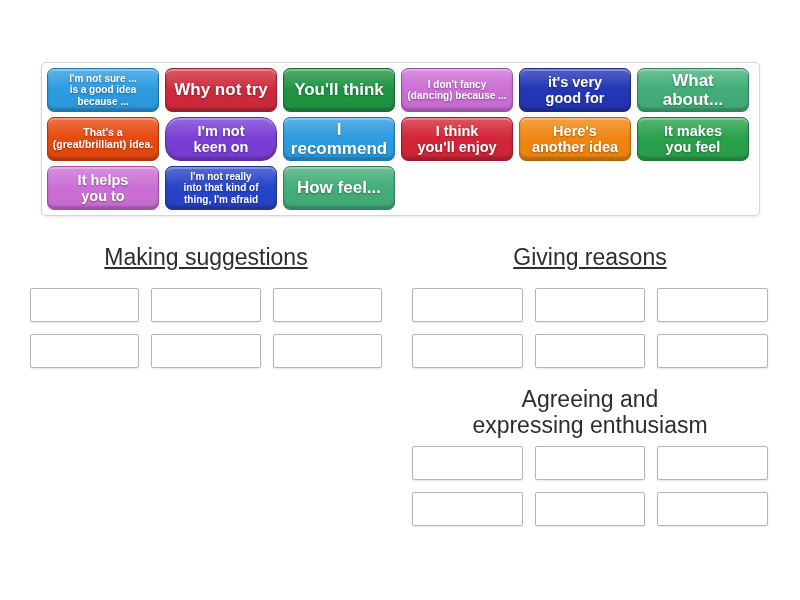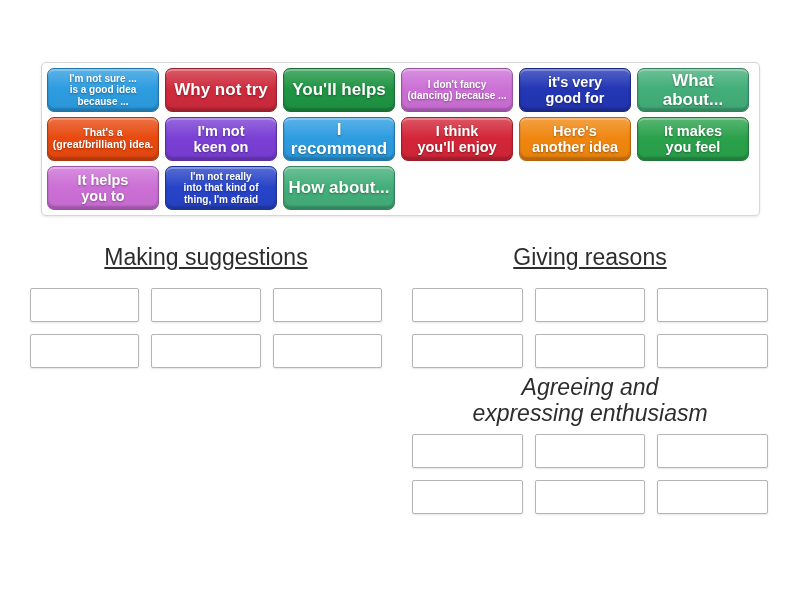--- a/index.html
+++ b/index.html
@@ -53,21 +53,21 @@
   .size-s  { font-size: 10.5px; }
   .size-sm { font-size: 12px; }
   .size-m  { font-size: 14.5px; }
   .size-l  { font-size: 17px; }
 
   
   .group { position: absolute; }
   #group-0 { left: 30px;  top: 240px; width: 352px; }
   #group-1 { left: 412px; top: 240px; width: 356px; }
   #group-2 { left: 30px;  top: 386px; width: 352px; }
-  #group-3 { left: 412px; top: 374px; width: 356px; font-style: italic; }
+  #group-3 { left: 412px; top: 386px; width: 356px; }
 
   .group-title {
     display: flex;
     align-items: center;
     justify-content: center;
     text-align: center;
     color: var(--title-color, #2d2d2d);
     font-size: 23px;
     line-height: 1.15;
   }
@@ -92,43 +92,43 @@
 <body>
 
 <div class="stage">
 
   <div class="tray">
     <div class="tiles">
         <div class="tile size-xs" style="background: linear-gradient(rgb(91, 178, 231) 0%, rgb(45, 156, 224) 48%, rgb(43, 150, 215) 100%); border-color: rgb(34, 117, 168); color: rgb(255, 255, 255);">I'm not sure ...
 is a good idea
 because ...</div>
         <div class="tile size-l" style="background: linear-gradient(rgb(217, 90, 103) 0%, rgb(206, 43, 60) 48%, rgb(198, 41, 58) 100%); border-color: rgb(155, 32, 45); color: rgb(255, 255, 255);">Why not try</div>
-        <div class="tile size-l" style="background: linear-gradient(rgb(80, 172, 109) 0%, rgb(31, 148, 68) 48%, rgb(30, 142, 65) 100%); border-color: rgb(23, 111, 51); color: rgb(255, 255, 255);">You'll helps</div>
+        <div class="tile size-l" style="background: linear-gradient(rgb(80, 172, 109) 0%, rgb(31, 148, 68) 48%, rgb(30, 142, 65) 100%); border-color: rgb(23, 111, 51); color: rgb(255, 255, 255);">You'll think</div>
         <div class="tile size-xs" style="background: linear-gradient(rgb(215, 143, 223) 0%, rgb(204, 111, 214) 48%, rgb(196, 107, 205) 100%); border-color: rgb(153, 83, 161); color: rgb(255, 255, 255);">I don't fancy
 (dancing) because ...</div>
         <div class="tile size-m" style="background: linear-gradient(rgb(83, 98, 197) 0%, rgb(35, 54, 180) 48%, rgb(34, 52, 173) 100%); border-color: rgb(26, 41, 135); color: rgb(255, 255, 255);">it's very
 good for</div>
         <div class="tile size-l" style="background: linear-gradient(rgb(108, 192, 150) 0%, rgb(67, 174, 121) 48%, rgb(64, 167, 116) 100%); border-color: rgb(50, 131, 91); color: rgb(255, 255, 255);">What about...</div>
         <div class="tile size-s" style="background: linear-gradient(rgb(237, 113, 68) 0%, rgb(232, 73, 15) 48%, rgb(223, 70, 14) 100%); border-color: rgb(174, 55, 11); color: rgb(255, 255, 255);">That's a
 (great/brilliant) idea.</div>
-        <div class="tile size-m" style="background: linear-gradient(rgb(151, 105, 221) 0%, rgb(122, 63, 212) 48%, rgb(117, 60, 204) 100%); border-color: rgb(92, 47, 159); color: rgb(255, 255, 255);">I'm not
+        <div class="tile size-m" style="background: linear-gradient(rgb(151, 105, 221) 0%, rgb(122, 63, 212) 48%, rgb(117, 60, 204) 100%); border-color: rgb(92, 47, 159); color: rgb(255, 255, 255); border-radius: 15px;">I'm not
 keen on</div>
         <div class="tile size-l" style="background: linear-gradient(rgb(91, 178, 231) 0%, rgb(45, 156, 224) 48%, rgb(43, 150, 215) 100%); border-color: rgb(34, 117, 168); color: rgb(255, 255, 255);">I recommend</div>
         <div class="tile size-m" style="background: linear-gradient(rgb(221, 86, 100) 0%, rgb(211, 38, 56) 48%, rgb(203, 36, 54) 100%); border-color: rgb(158, 29, 42); color: rgb(255, 255, 255);">I think
 you'll enjoy</div>
         <div class="tile size-m" style="background: linear-gradient(rgb(243, 161, 68) 0%, rgb(240, 134, 15) 48%, rgb(230, 129, 14) 100%); border-color: rgb(180, 101, 11); color: rgb(255, 255, 255);">Here's
 another idea</div>
         <div class="tile size-m" style="background: linear-gradient(rgb(89, 182, 115) 0%, rgb(42, 161, 75) 48%, rgb(40, 155, 72) 100%); border-color: rgb(32, 121, 56); color: rgb(255, 255, 255);">It makes
 you feel</div>
         <div class="tile size-m" style="background: linear-gradient(rgb(215, 143, 223) 0%, rgb(204, 111, 214) 48%, rgb(196, 107, 205) 100%); border-color: rgb(153, 83, 161); color: rgb(255, 255, 255);">It helps
 you to</div>
         <div class="tile size-xs" style="background: linear-gradient(rgb(87, 109, 212) 0%, rgb(39, 68, 200) 48%, rgb(37, 65, 192) 100%); border-color: rgb(29, 51, 150); color: rgb(255, 255, 255);">I'm not really
 into that kind of
 thing, I'm afraid</div>
-        <div class="tile size-l" style="background: linear-gradient(rgb(108, 192, 150) 0%, rgb(67, 174, 121) 48%, rgb(64, 167, 116) 100%); border-color: rgb(50, 131, 91); color: rgb(255, 255, 255);">How about...</div>
+        <div class="tile size-l" style="background: linear-gradient(rgb(108, 192, 150) 0%, rgb(67, 174, 121) 48%, rgb(64, 167, 116) 100%); border-color: rgb(50, 131, 91); color: rgb(255, 255, 255);">How feel...</div>
       </div>
   </div>
 
   <div class="group row-top" id="group-0">
     <div class="group-title">
       <span>Making suggestions</span>
     </div>
     <div class="slots">
         <div class="slot"></div>
         <div class="slot"></div>

